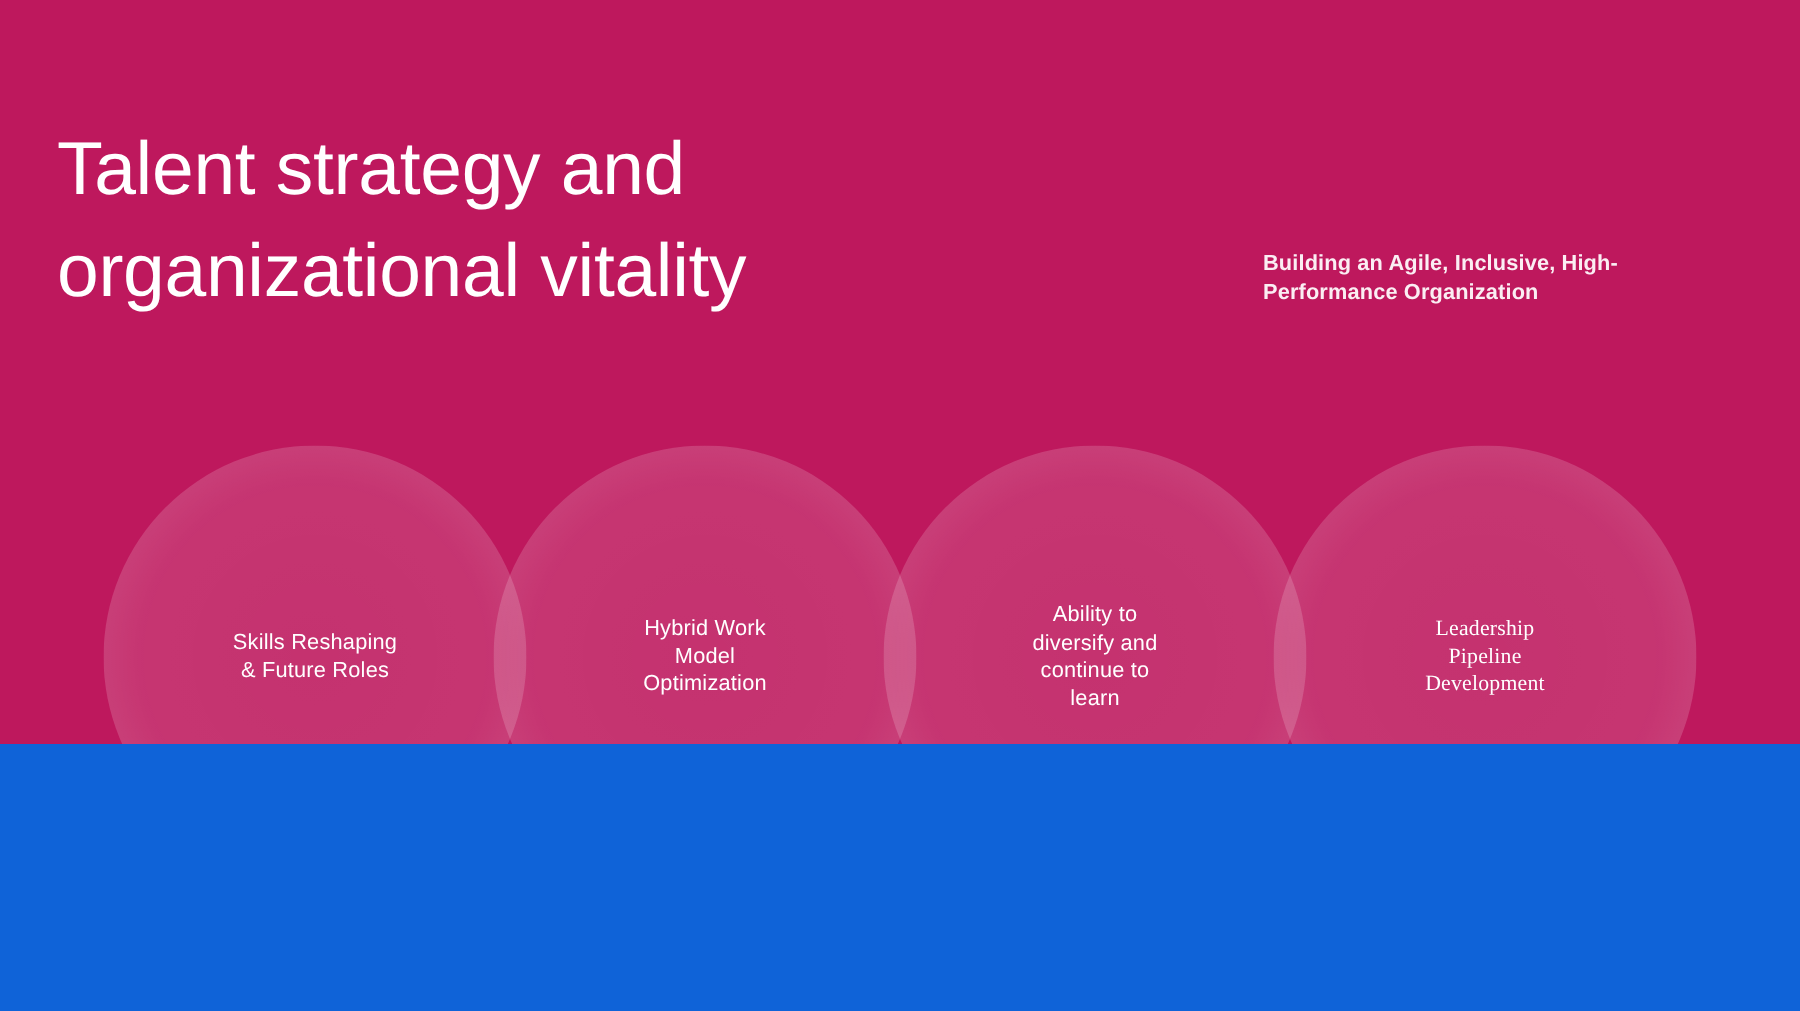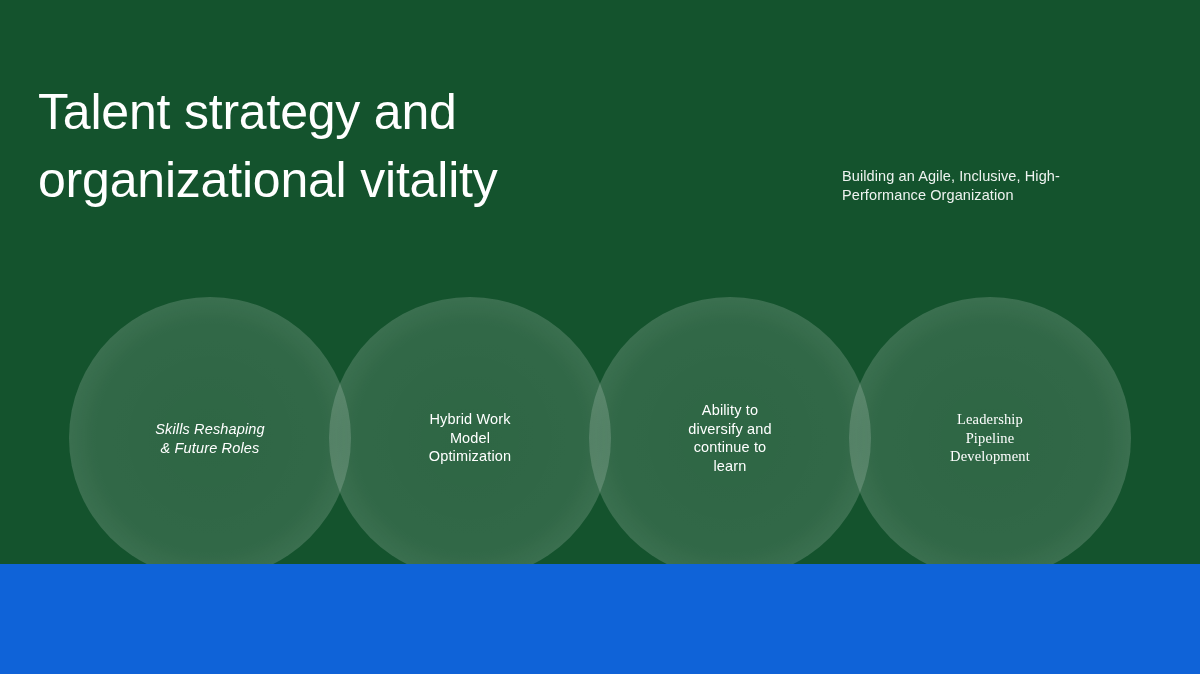--- a/index.html
+++ b/index.html
@@ -9,23 +9,23 @@
     background: #0f63d8;
   }
   body {
     font-family: "Liberation Sans", sans-serif;
     -webkit-font-smoothing: antialiased;
   }
 
   .slide {
     position: relative;
     width: 1200px;
-    height: 564px;
+    height: 496px;
     overflow: hidden;
-    background: #14532d;
+    background: #be185d;
   }
 
   
   .header {
     position: absolute;
     top: 0;
     left: 0;
     width: 1200px;
     height: 240px;
   }
@@ -45,21 +45,21 @@
   }
 
   .subtitle {
     position: absolute;
     left: 842px;
     top: 167px;
     width: 260px;
     margin: 0;
     font-size: 14.5px;
     line-height: 18.5px;
-    font-weight: 400;
+    font-weight: 700;
     letter-spacing: 0.1px;
     color: rgba(255, 255, 255, 0.93);
   }
 
   
   .circle-row {
     position: absolute;
     left: 0;
     top: 0;
     width: 1200px;
@@ -98,21 +98,21 @@
         rgba(255,255,255,0.00) 0%,
         rgba(255,255,255,0.00) 84%,
         rgba(255,255,255,0.30) 95%,
         rgba(255,255,255,0.46) 99%,
         rgba(255,255,255,0.00) 100%);
     -webkit-mask-image: linear-gradient(to bottom, rgba(0,0,0,1) 0%, rgba(0,0,0,0.55) 42%, rgba(0,0,0,0.12) 78%, rgba(0,0,0,0.05) 100%);
     mask-image: linear-gradient(to bottom, rgba(0,0,0,1) 0%, rgba(0,0,0,0.55) 42%, rgba(0,0,0,0.12) 78%, rgba(0,0,0,0.05) 100%);
     pointer-events: none;
   }
 
-  .bubble-1 { left: 69px; font-style: italic; }
+  .bubble-1 { left: 69px; }
   .bubble-2 { left: 329px; }
   .bubble-3 { left: 589px; }
   .bubble-4 { left: 849px; font-family: Liberation Serif, serif; }
 
   .bubble-label {
     position: absolute;
     left: 50%;
     top: 50%;
     transform: translate(-50%, -50%);
     width: 200px;

